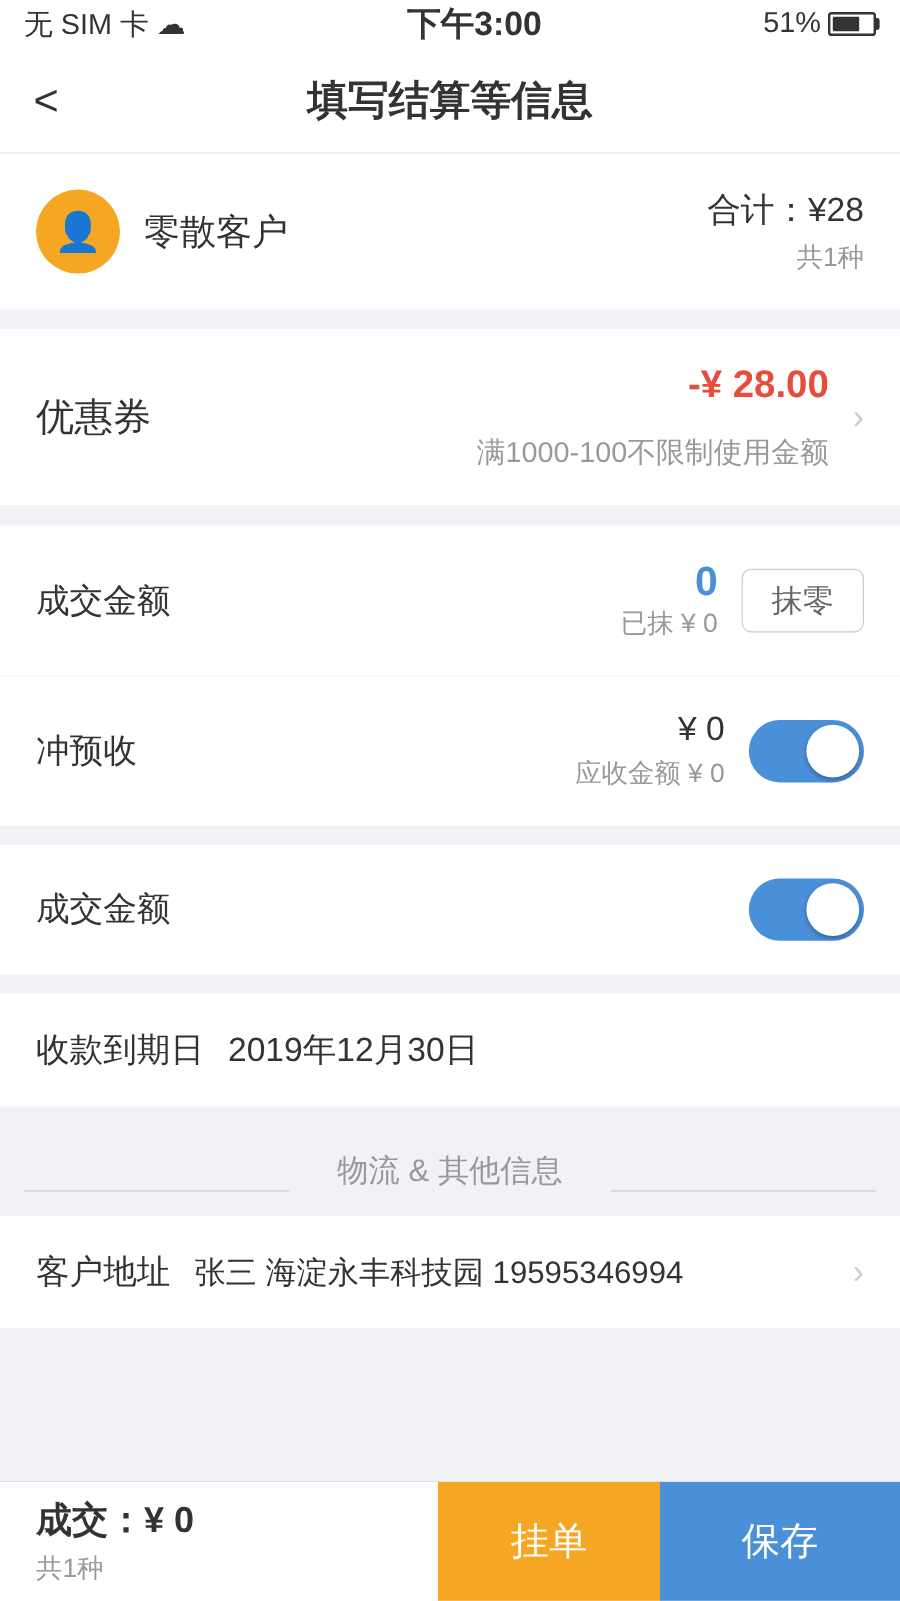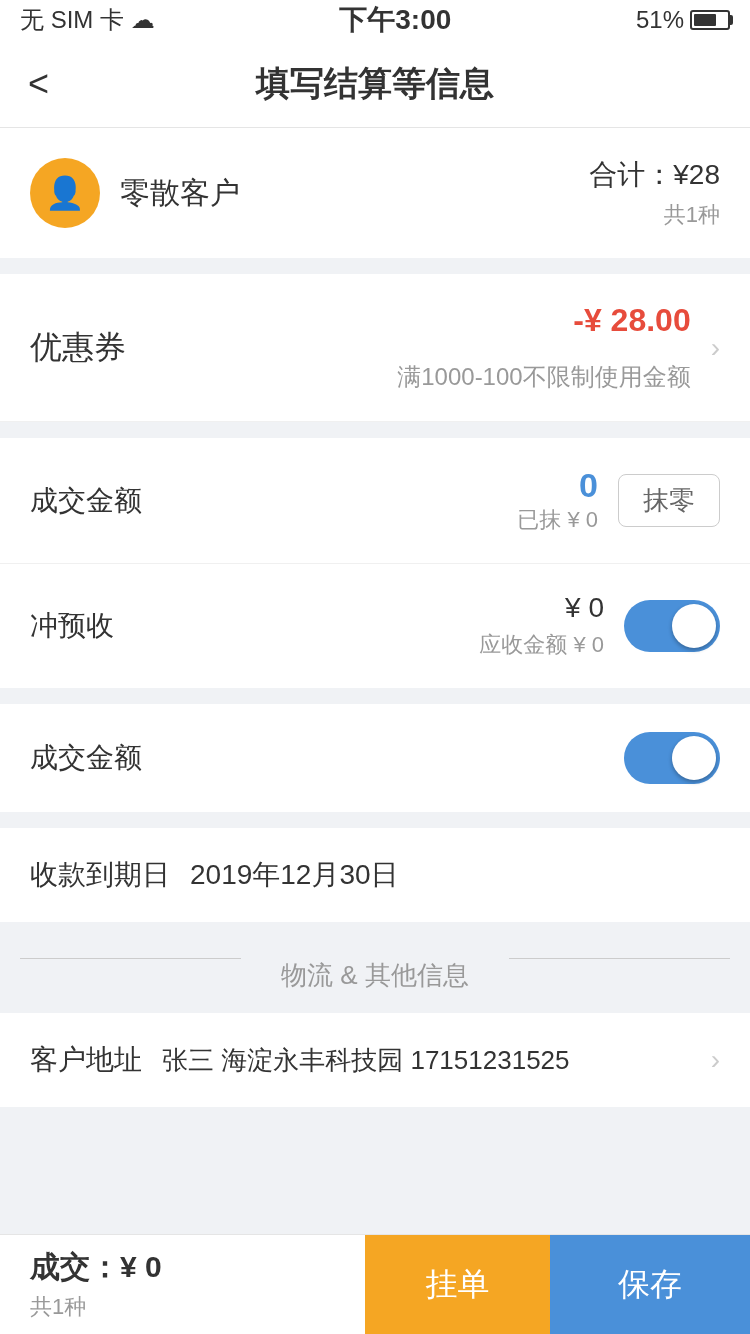--- a/index.html
+++ b/index.html
@@ -175,21 +175,21 @@
     .due-date-label { font-size: 28px; color: #333; }
     .due-date-value { font-size: 28px; color: #333; }
 
     
     .logistics-header {
       background: #f0f2f5;
       padding: 20px 0;
       text-align: center;
       position: relative;
       display: flex;
-      align-items: flex-start;
+      align-items: flex-end;
       justify-content: center;
       gap: 20px;
     }
     .logistics-header .line {
       flex: 1; height: 1px; background: #ccc; margin: 0 20px;
     }
     .logistics-title { font-size: 26px; color: #999; white-space: nowrap; }
 
     
     .address-row {
@@ -325,21 +325,21 @@
   </div>
 
   <div class="logistics-header">
     <div class="line"></div>
     <span class="logistics-title">物流 &amp; 其他信息</span>
     <div class="line"></div>
   </div>
 
   <div class="address-row">
     <span class="address-label">客户地址</span>
-    <span class="address-value">张三 海淀永丰科技园 17151231525</span>
+    <span class="address-value">张三 海淀永丰科技园 19595346994</span>
     <span class="address-chevron">›</span>
   </div>
 
   <div class="gray-area"></div>
 
 </div>
 
 <div class="bottom-bar">
   <div class="bottom-info">
     <div class="bottom-deal">

